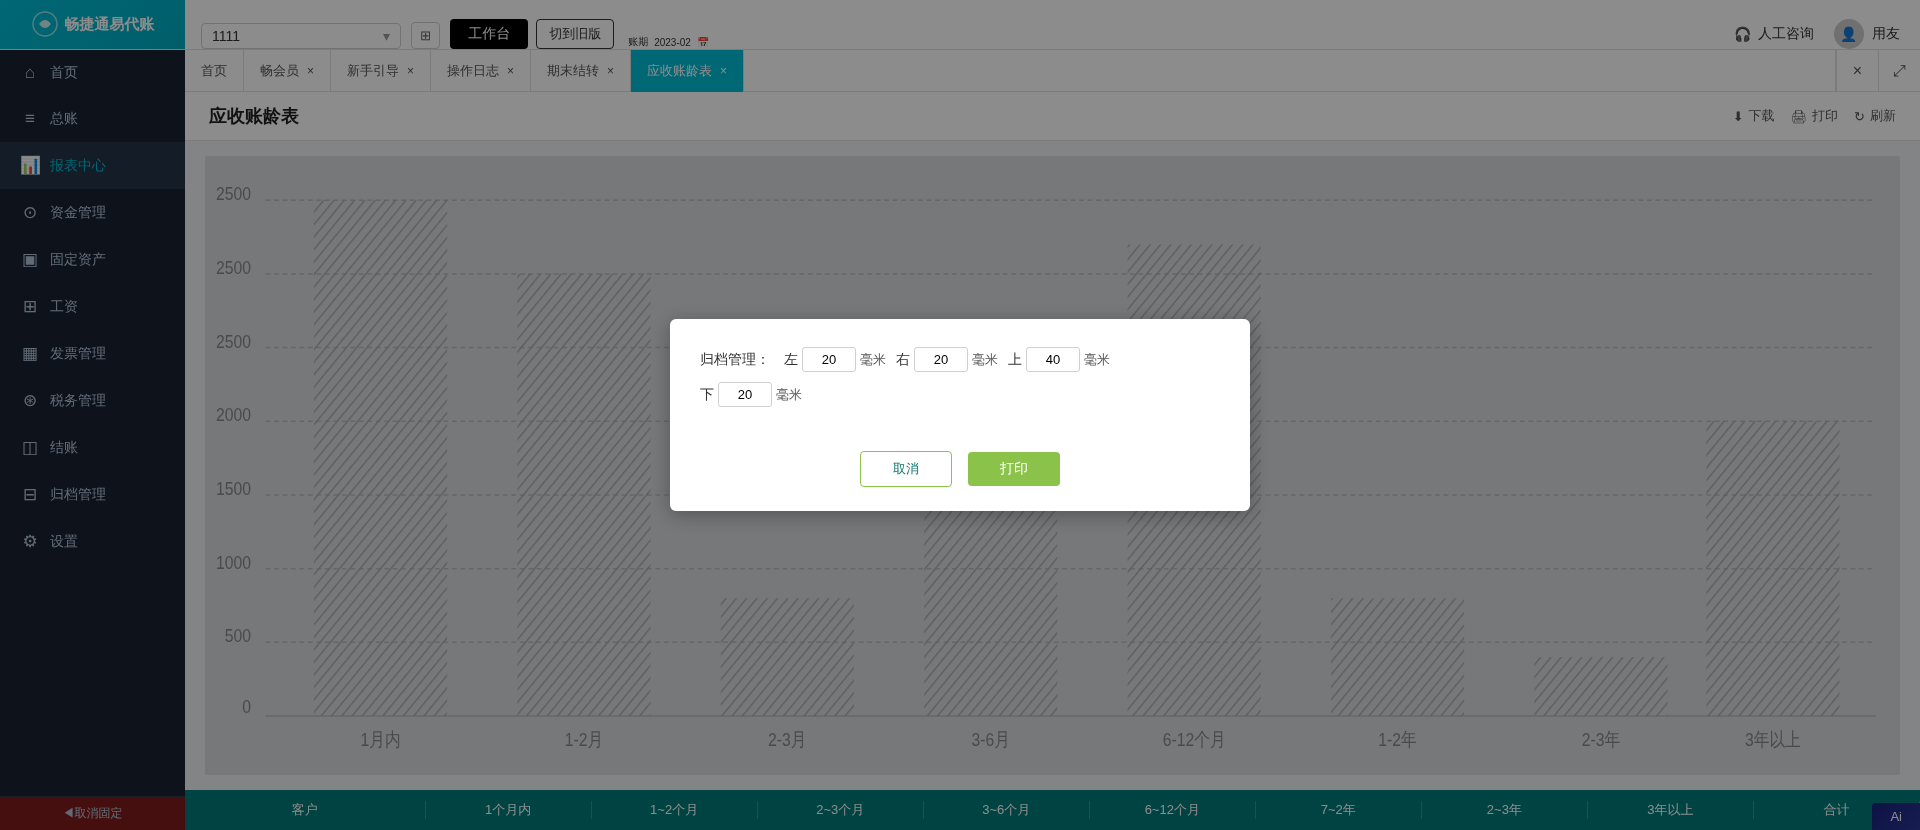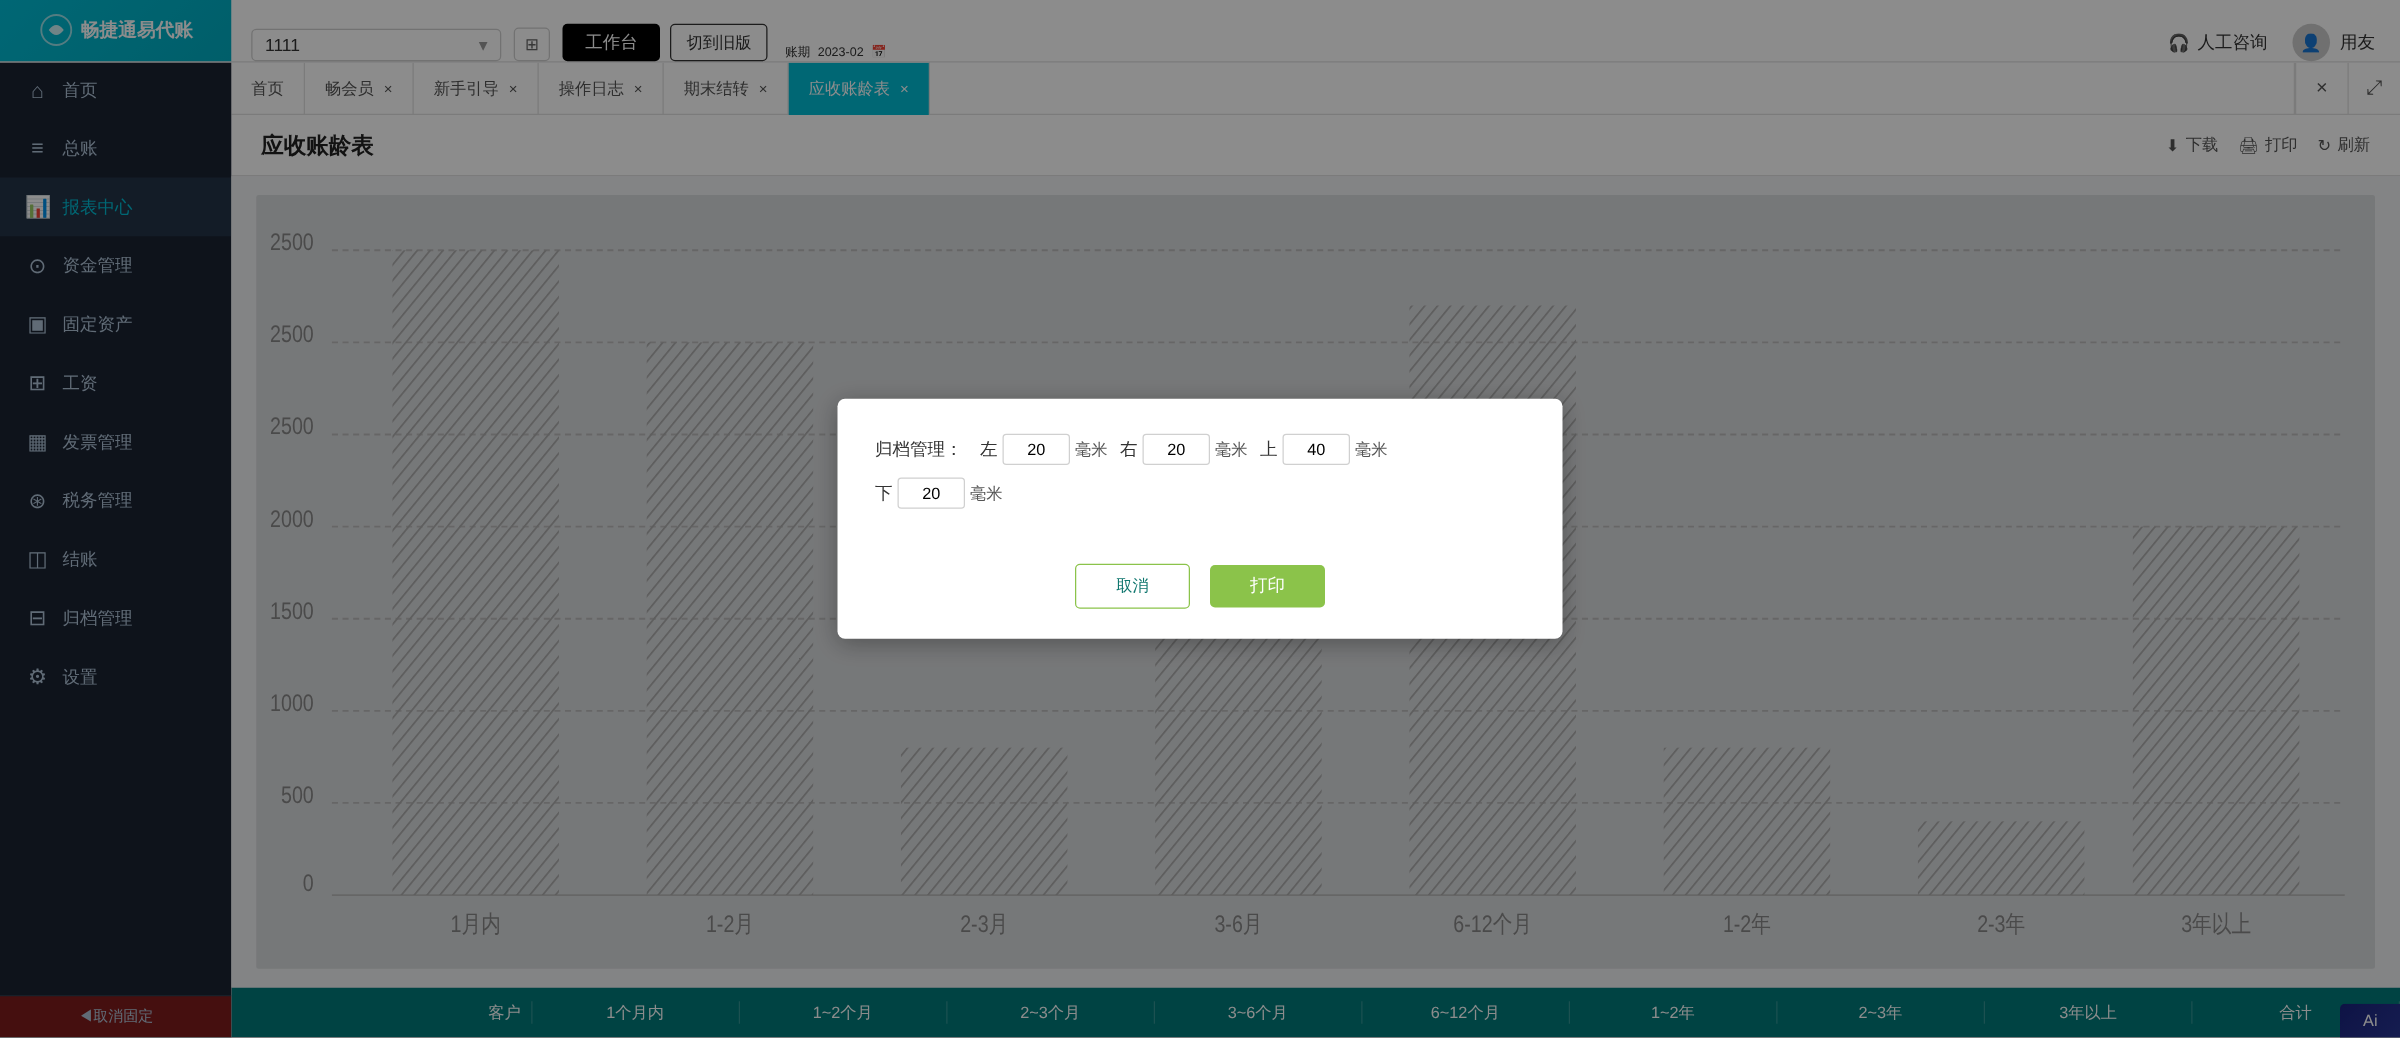--- a/index.html
+++ b/index.html
@@ -290,21 +290,20 @@
       font-size: 13px;
     }
     .bottom-table-cell {
       flex: 1;
       text-align: center;
       padding: 0 8px;
       border-right: 1px solid rgba(255,255,255,0.2);
     }
     .bottom-table-cell:first-child {
       flex: 1.5;
-      text-align: right;
     }
 
     
     .overlay {
       position: fixed;
       top: 0; left: 0; right: 0; bottom: 0;
       background: rgba(0,0,0,0.45);
       z-index: 1000;
       display: flex;
       align-items: center;
@@ -615,21 +614,21 @@
         </div>
       </div>
 
       <div class="bottom-table" id="bottom-table-headers">
           <div class="bottom-table-cell">客户</div>
           <div class="bottom-table-cell">1个月内</div>
           <div class="bottom-table-cell">1~2个月</div>
           <div class="bottom-table-cell">2~3个月</div>
           <div class="bottom-table-cell">3~6个月</div>
           <div class="bottom-table-cell">6~12个月</div>
-          <div class="bottom-table-cell">1~2年</div>
+          <div class="bottom-table-cell">7~2年</div>
           <div class="bottom-table-cell">2~3年</div>
           <div class="bottom-table-cell">3年以上</div>
           <div class="bottom-table-cell">合计</div>
         </div>
     </div>
   </div>
 </div>
 
 <div class="overlay">
   <div class="dialog">

